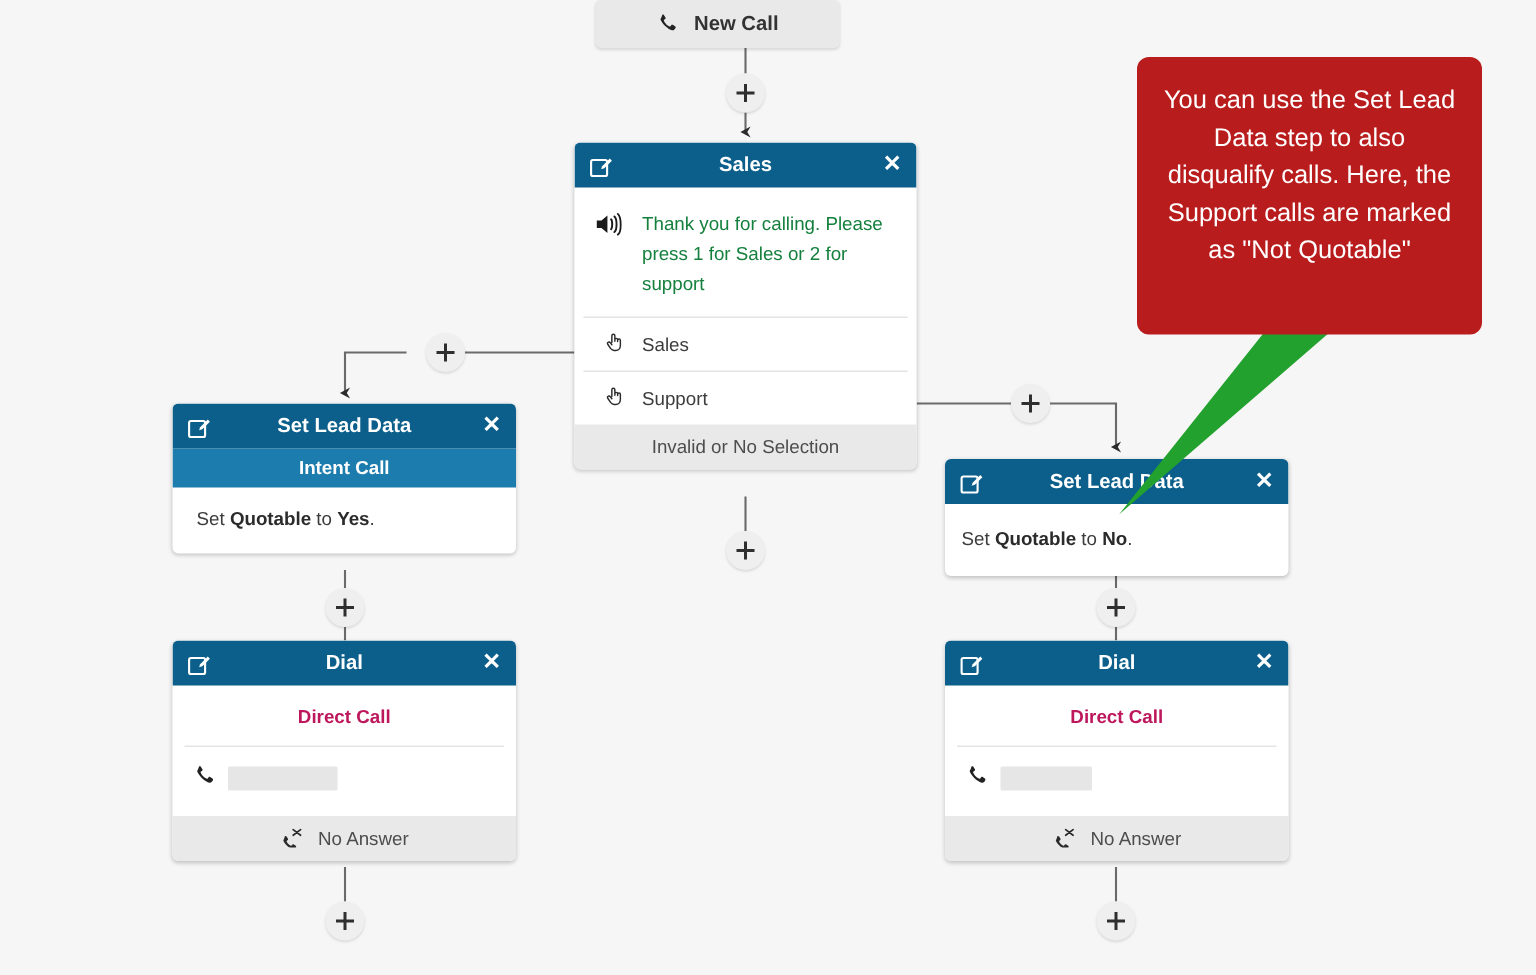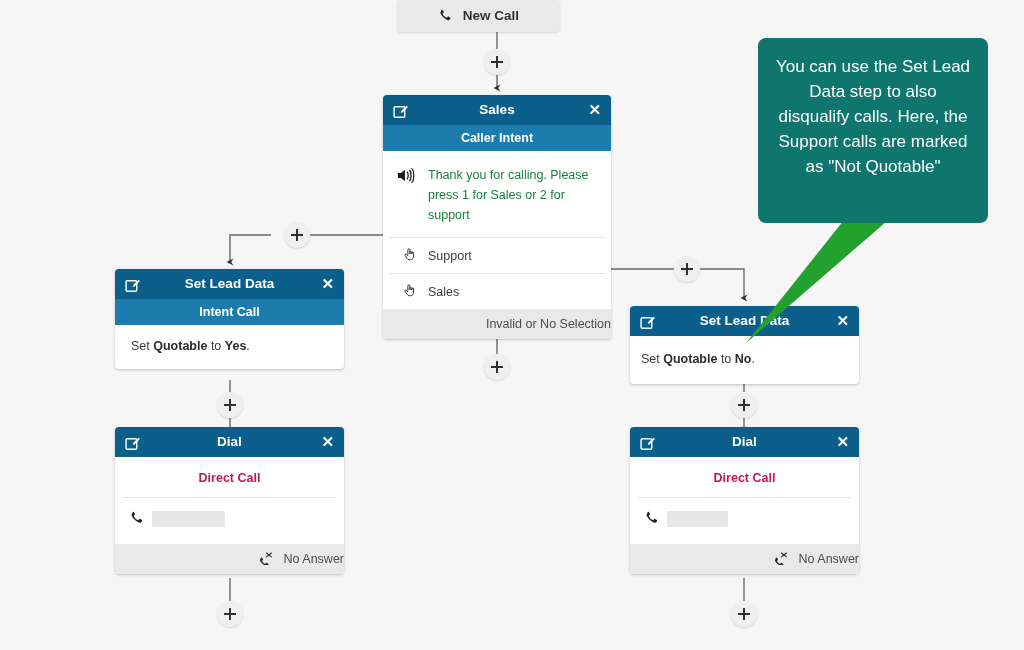--- a/index.html
+++ b/index.html
@@ -74,21 +74,21 @@
   }
   .node-body {
     background: #ffffff;
     padding: 0;
   }
   .node-footer {
     background: #e9e9e9;
     color: #4d4d4d;
     height: 30px;
     line-height: 30px;
-    text-align: right;
+    text-align: center;
     font-size: 12.5px;
   }
 
   
   .start-pill {
     position: absolute;
     background: #e9e9e9;
     border-radius: 4px;
     color: #333;
     font-size: 13.5px;
@@ -185,21 +185,21 @@
   .plus-btn:before {
     left: 7px; top: 12px; width: 12px; height: 2px;
   }
   .plus-btn:after {
     left: 12px; top: 7px; width: 2px; height: 12px;
   }
 
   
   .callout {
     position: absolute;
-    background: #0f766e;
+    background: #b91c1c;
     border-radius: 8px;
     color: #ffffff;
     text-align: center;
     font-size: 17px;
     line-height: 25px;
     padding: 16px 14px;
     box-sizing: border-box;
   }
   .callout-tail {
     position: absolute;
@@ -258,48 +258,47 @@
     <div class="node-header">
       <span class="edit-icon">
         <svg width="16" height="16" viewBox="0 0 18 18">
           <rect x="1.2" y="3" width="12" height="12" rx="1.4" fill="none" stroke="#fff" stroke-width="1.6"></rect>
           <path d="M9.5 7.6 L15.2 1.9 L16.8 3.5 L11.1 9.2 L8.7 10 Z" fill="#fff"></path>
         </svg>
       </span>
       <span>Sales</span>
       <span class="close-icon">✕</span>
     </div>
-    <div class="node-subtitle">Caller Intent</div>
     <div class="node-body">
       <div class="announce">
         <span class="spk">
           <svg width="19" height="17" viewBox="0 0 22 18">
             <path d="M1 6.2h3.6L9.2 2.2v13.6L4.6 11.8H1z" fill="#1b1b1b"></path>
             <path d="M12 5.2c1.2 1 1.2 6.6 0 7.6" fill="none" stroke="#1b1b1b" stroke-width="1.5" stroke-linecap="round"></path>
             <path d="M14.6 3c2.2 1.8 2.2 10.2 0 12" fill="none" stroke="#1b1b1b" stroke-width="1.5" stroke-linecap="round"></path>
             <path d="M17.2 1c3 2.6 3 14.4 0 16" fill="none" stroke="#1b1b1b" stroke-width="1.4" stroke-linecap="round"></path>
           </svg>
         </span>
         <span class="txt">Thank you for calling. Please press 1 for Sales or 2 for support</span>
       </div>
       <div class="menu-opt">
         <span class="hand">
           <svg width="14" height="14" viewBox="0 0 16 16">
             <path d="M5.6 8.4V3.2a1.15 1.15 0 0 1 2.3 0v4.1M7.9 7.5V6.3a1.05 1.05 0 0 1 2.1 0v1.4M10 7.6V6.8a1.05 1.05 0 0 1 2.1 0v3.6c0 2.3-1.4 4.1-3.6 4.1H7.4c-1.5 0-2.1-.7-2.8-1.6L2.5 9.7c-.4-.5-.3-1.2.2-1.5.5-.4 1.2-.2 1.6.3l1.3 1.6" fill="none" stroke="#2b2b2b" stroke-width="1.1" stroke-linejoin="round" stroke-linecap="round"></path>
           </svg>
         </span>
-        <span>Support</span>
+        <span>Sales</span>
       </div>
       <div class="menu-opt">
         <span class="hand">
           <svg width="14" height="14" viewBox="0 0 16 16">
             <path d="M5.6 8.4V3.2a1.15 1.15 0 0 1 2.3 0v4.1M7.9 7.5V6.3a1.05 1.05 0 0 1 2.1 0v1.4M10 7.6V6.8a1.05 1.05 0 0 1 2.1 0v3.6c0 2.3-1.4 4.1-3.6 4.1H7.4c-1.5 0-2.1-.7-2.8-1.6L2.5 9.7c-.4-.5-.3-1.2.2-1.5.5-.4 1.2-.2 1.6.3l1.3 1.6" fill="none" stroke="#2b2b2b" stroke-width="1.1" stroke-linejoin="round" stroke-linecap="round"></path>
           </svg>
         </span>
-        <span>Sales</span>
+        <span>Support</span>
       </div>
     </div>
     <div class="node-footer">Invalid or No Selection</div>
   </div>
 
   <div class="node" style="left:115px; top:269px; width:229px;">
     <div class="node-header">
       <span class="edit-icon">
         <svg width="16" height="16" viewBox="0 0 18 18">
           <rect x="1.2" y="3" width="12" height="12" rx="1.4" fill="none" stroke="#fff" stroke-width="1.6"></rect>

